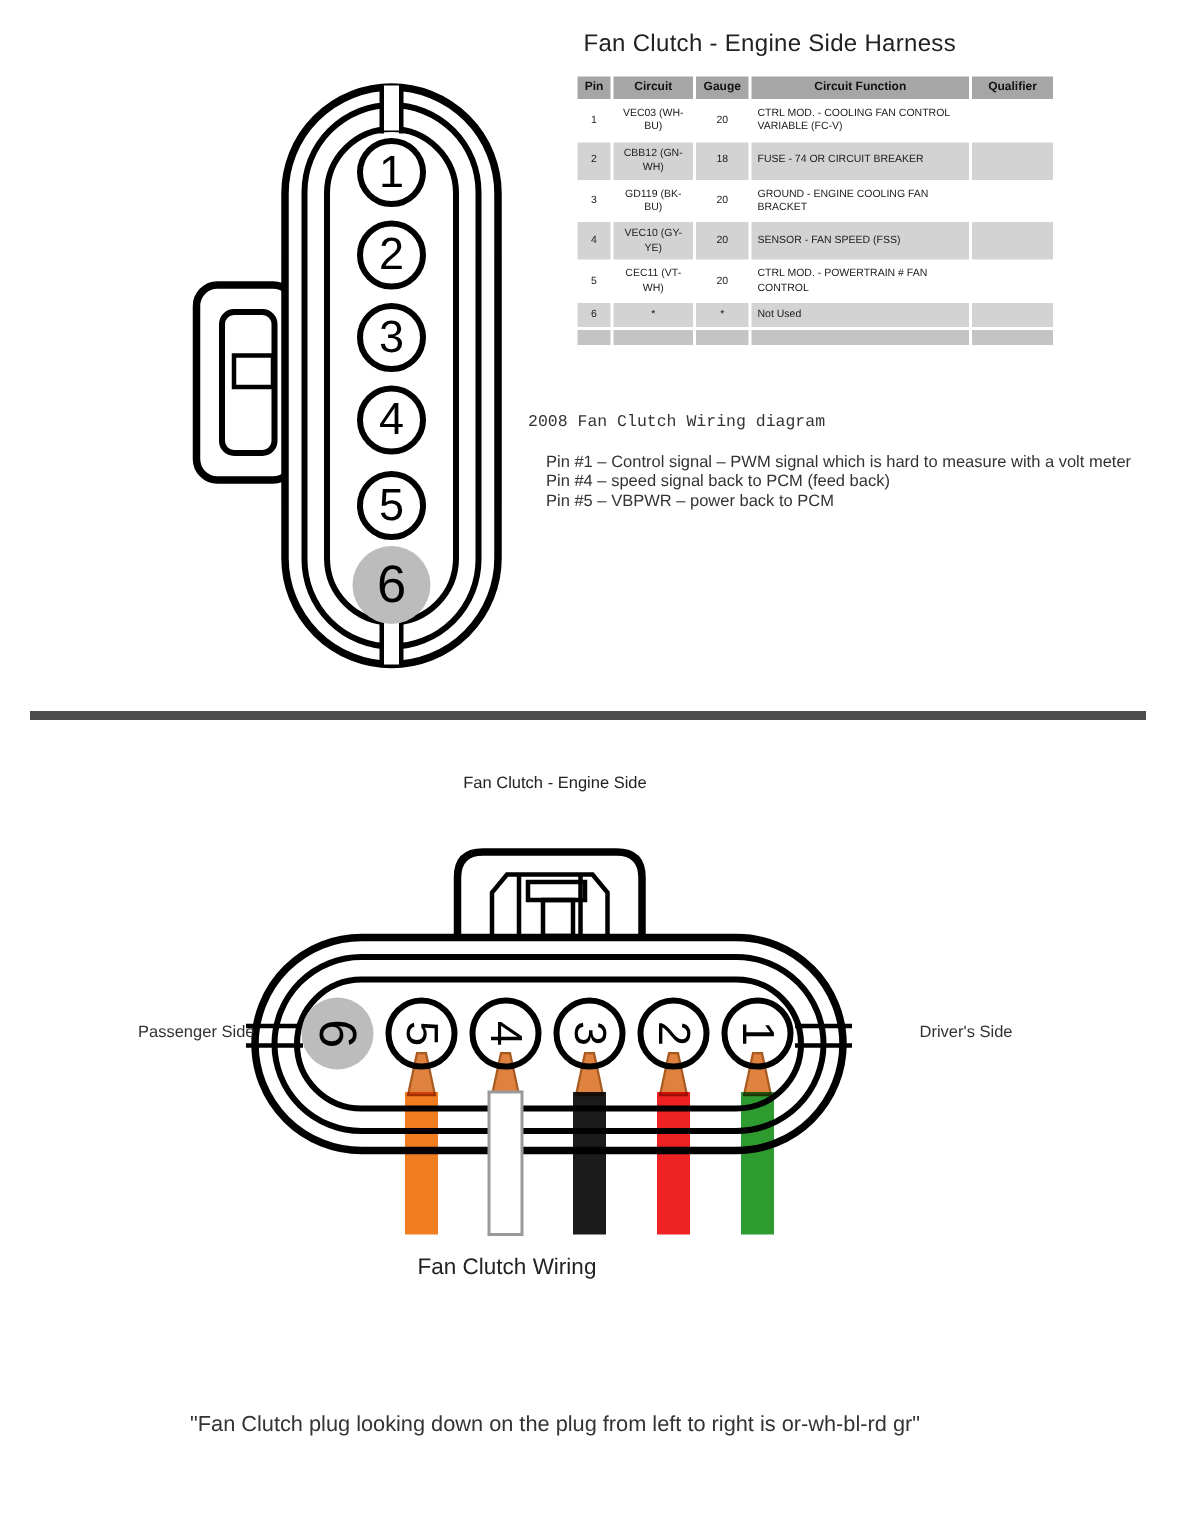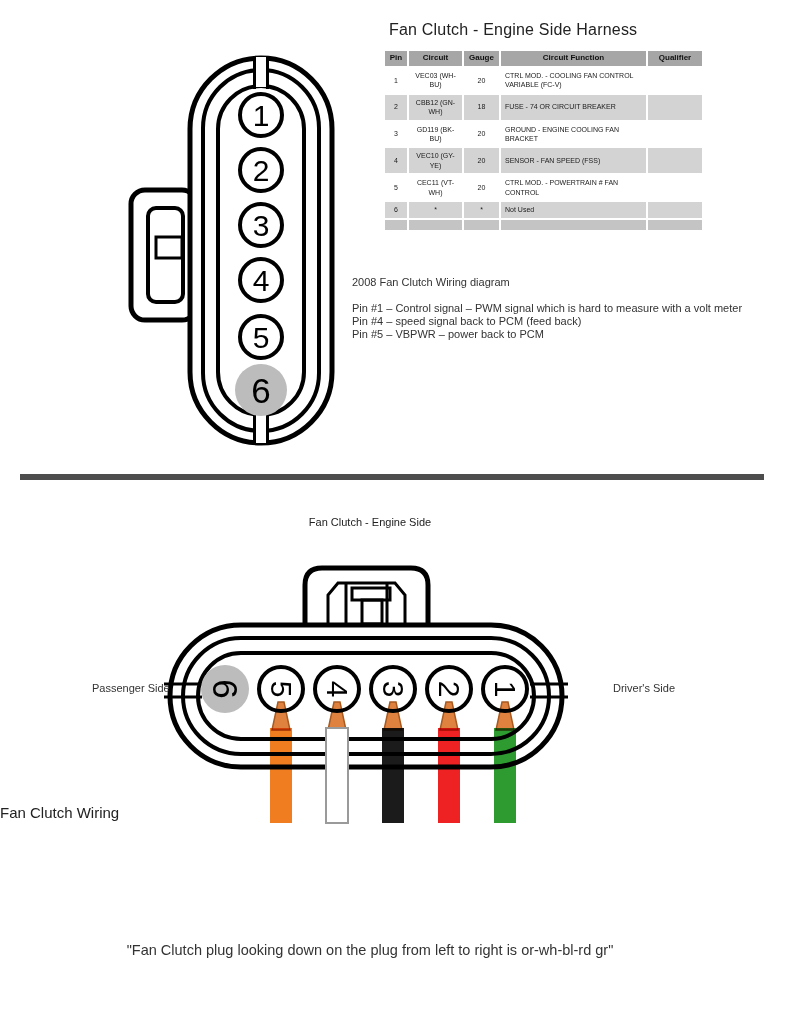--- a/index.html
+++ b/index.html
@@ -4,22 +4,22 @@
 <style>
   html,body { margin:0; padding:0; background:#ffffff; }
   .page {
     position:relative; width:792px; height:1024px; background:#ffffff;
     font-family:"Liberation Sans", sans-serif; color:#2e2e2e; overflow:hidden;
   }
   .abs { position:absolute; }
 
   
   .title-1 { left:389px; top:21px; font-size:16px; color:#222; letter-spacing:0.2px; }
-  .caption-2008 { left:352px; top:276px; font-size:11px; color:#333; }
-  .pin-notes { left:352px; top:302px; font-size:11px; color:#333; }
+  .caption-2008 { left:352px; top:276px; font-size:11px; color:#333;font-family:Liberation Mono, monospace; }
+  .pin-notes { left:364px; top:302px; font-size:11px; color:#333; }
   .pin-notes div { line-height:13px; white-space:nowrap; }
 
   
   .table-wrap { left:383px; top:49px; }
   table.harness { border-collapse:separate; border-spacing:2px; table-layout:fixed; width:311px; }
   table.harness th {
     background:#a6a6a6; color:#111; font-size:8px; font-weight:bold;
     padding:3px 0; text-align:center; line-height:1.1;
   }
   table.harness td {
@@ -30,21 +30,21 @@
   table.harness td.c3 { text-align:left; padding-left:4px; }
   table.harness tfoot td { background:#c4c4c4; padding:5px 0; }
 
   
   .divider { left:20px; top:474px; width:744px; height:6px; background:#4d4d4d; }
 
   
   .title-2 { left:0; top:516px; width:740px; text-align:center; font-size:11px; color:#222; }
   .label-passenger { left:60px; top:682px; font-size:11px; color:#333;padding-left:32px; }
   .label-driver { left:613px; top:682px; font-size:11px; color:#333; }
-  .caption-wiring { left:0; top:804px; width:676px; font-size:15px; color:#222; }
+  .caption-wiring { left:0; top:836px; width:676px; text-align:center; font-size:15px; color:#222; }
   .quote { left:0; top:942px; width:740px; text-align:center; font-size:14.5px; color:#333; }
 
   
   .shell { fill:#ffffff; stroke:#000000; }
   .ring-outer { stroke-width:5; }
   .ring-mid, .ring-inner { stroke-width:4; }
   .line3 { stroke:#000; stroke-width:3; fill:none; }
   .pin-circle { fill:#ffffff; stroke:#000000; stroke-width:4; }
   .digit {
     font-family:"Liberation Sans", sans-serif; font-size:30px; fill:#000;

